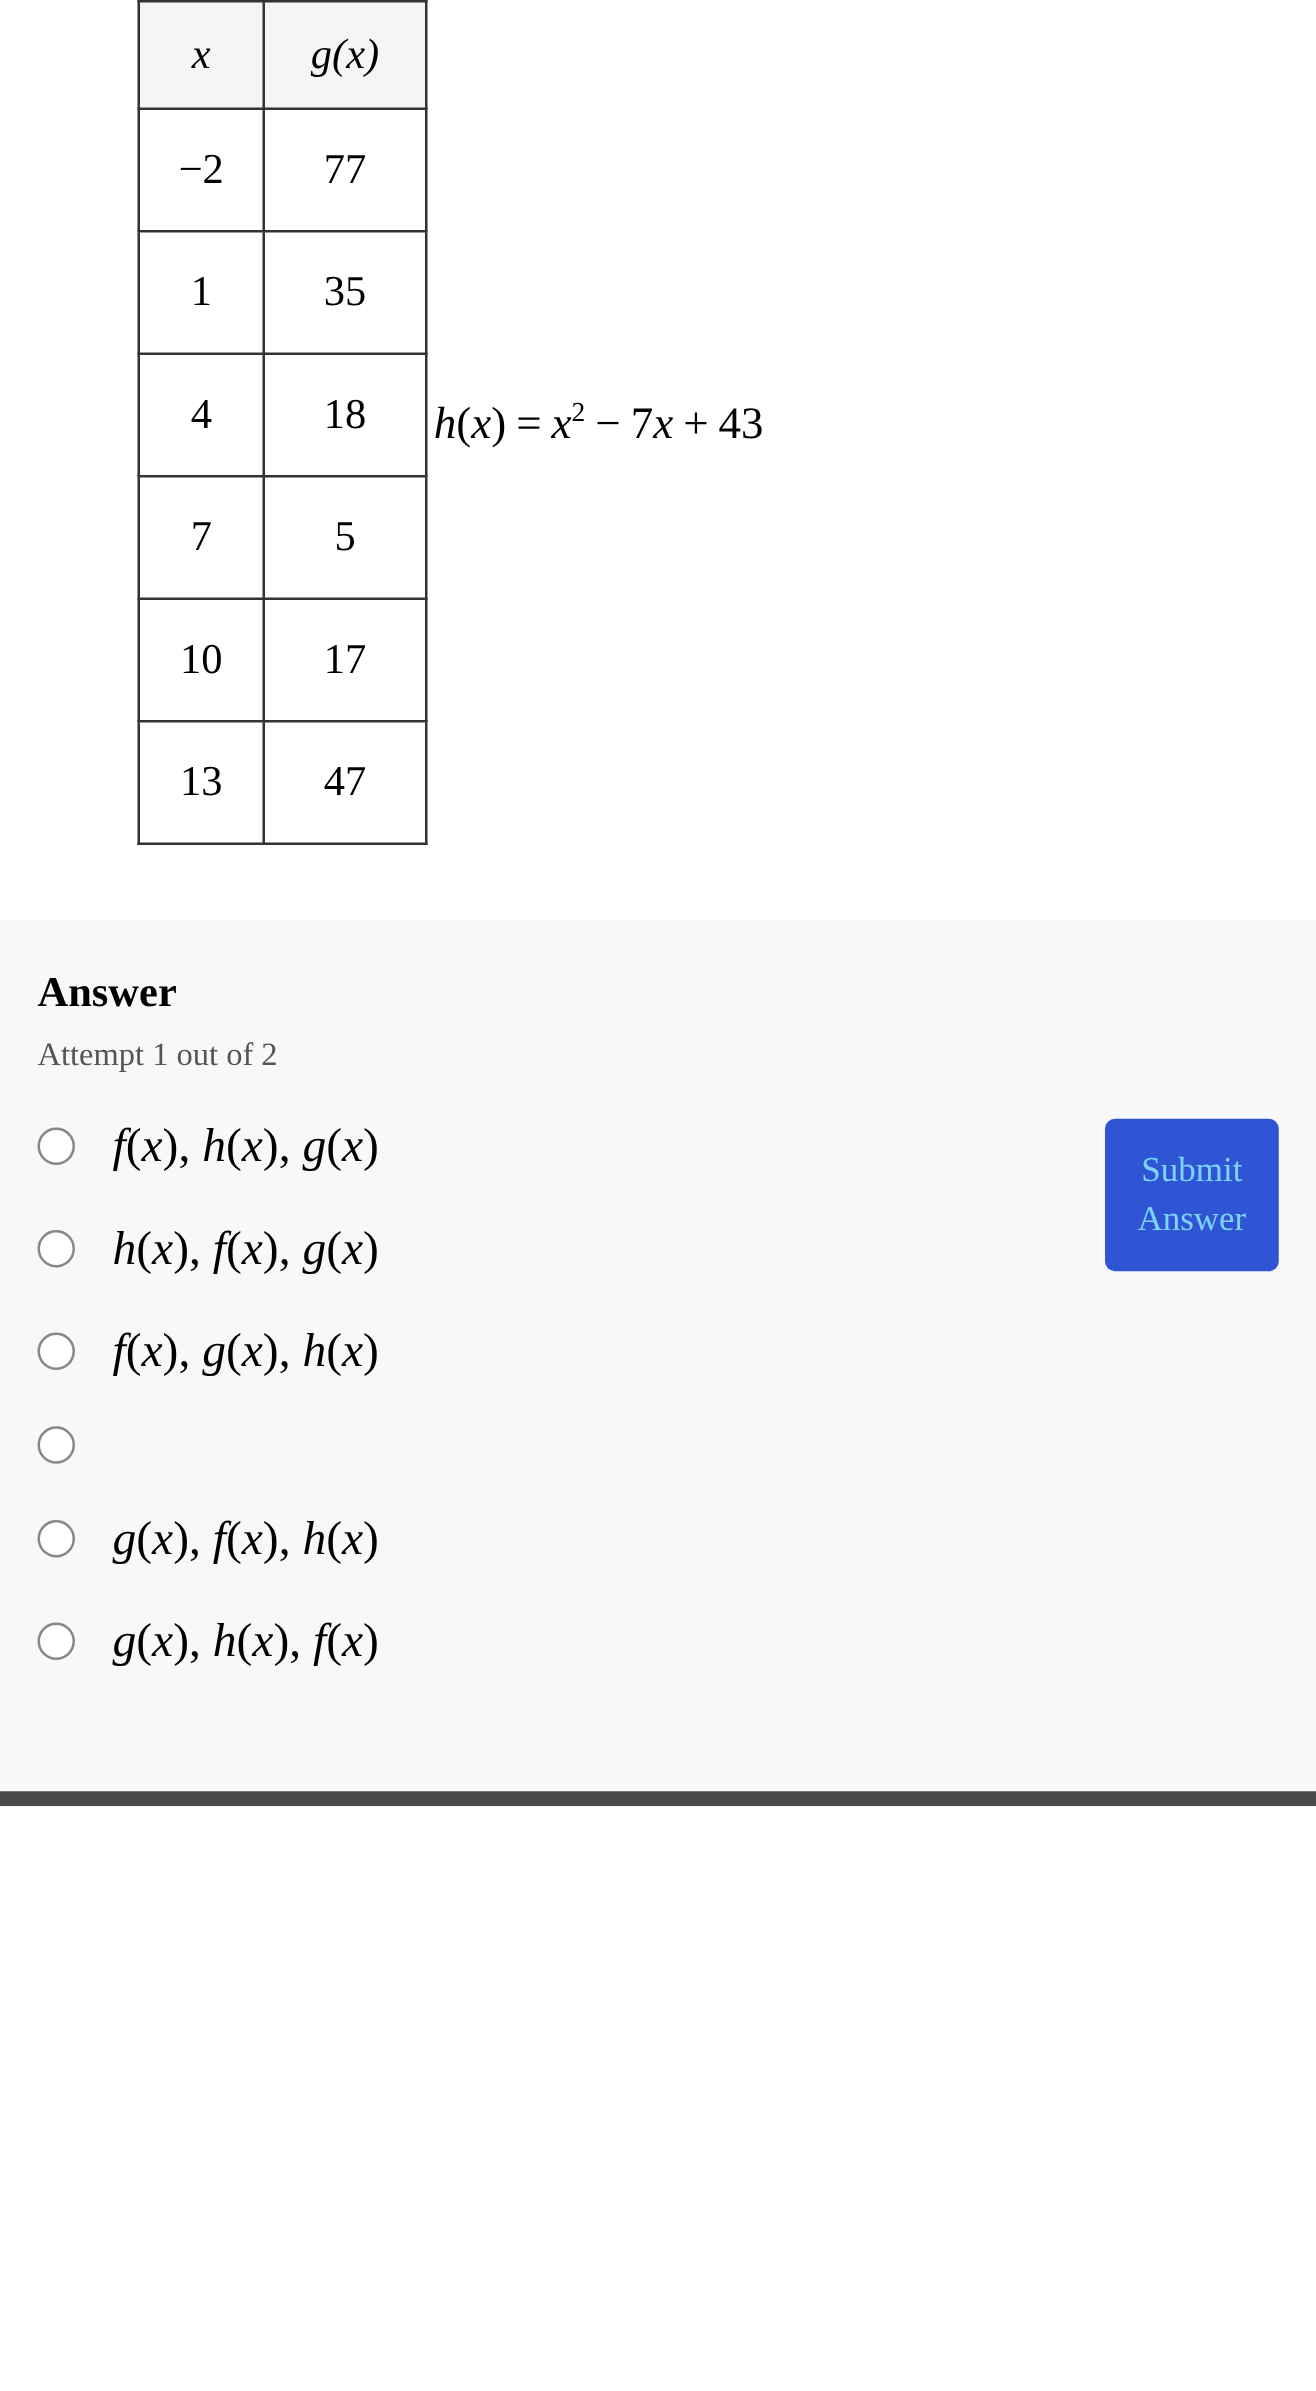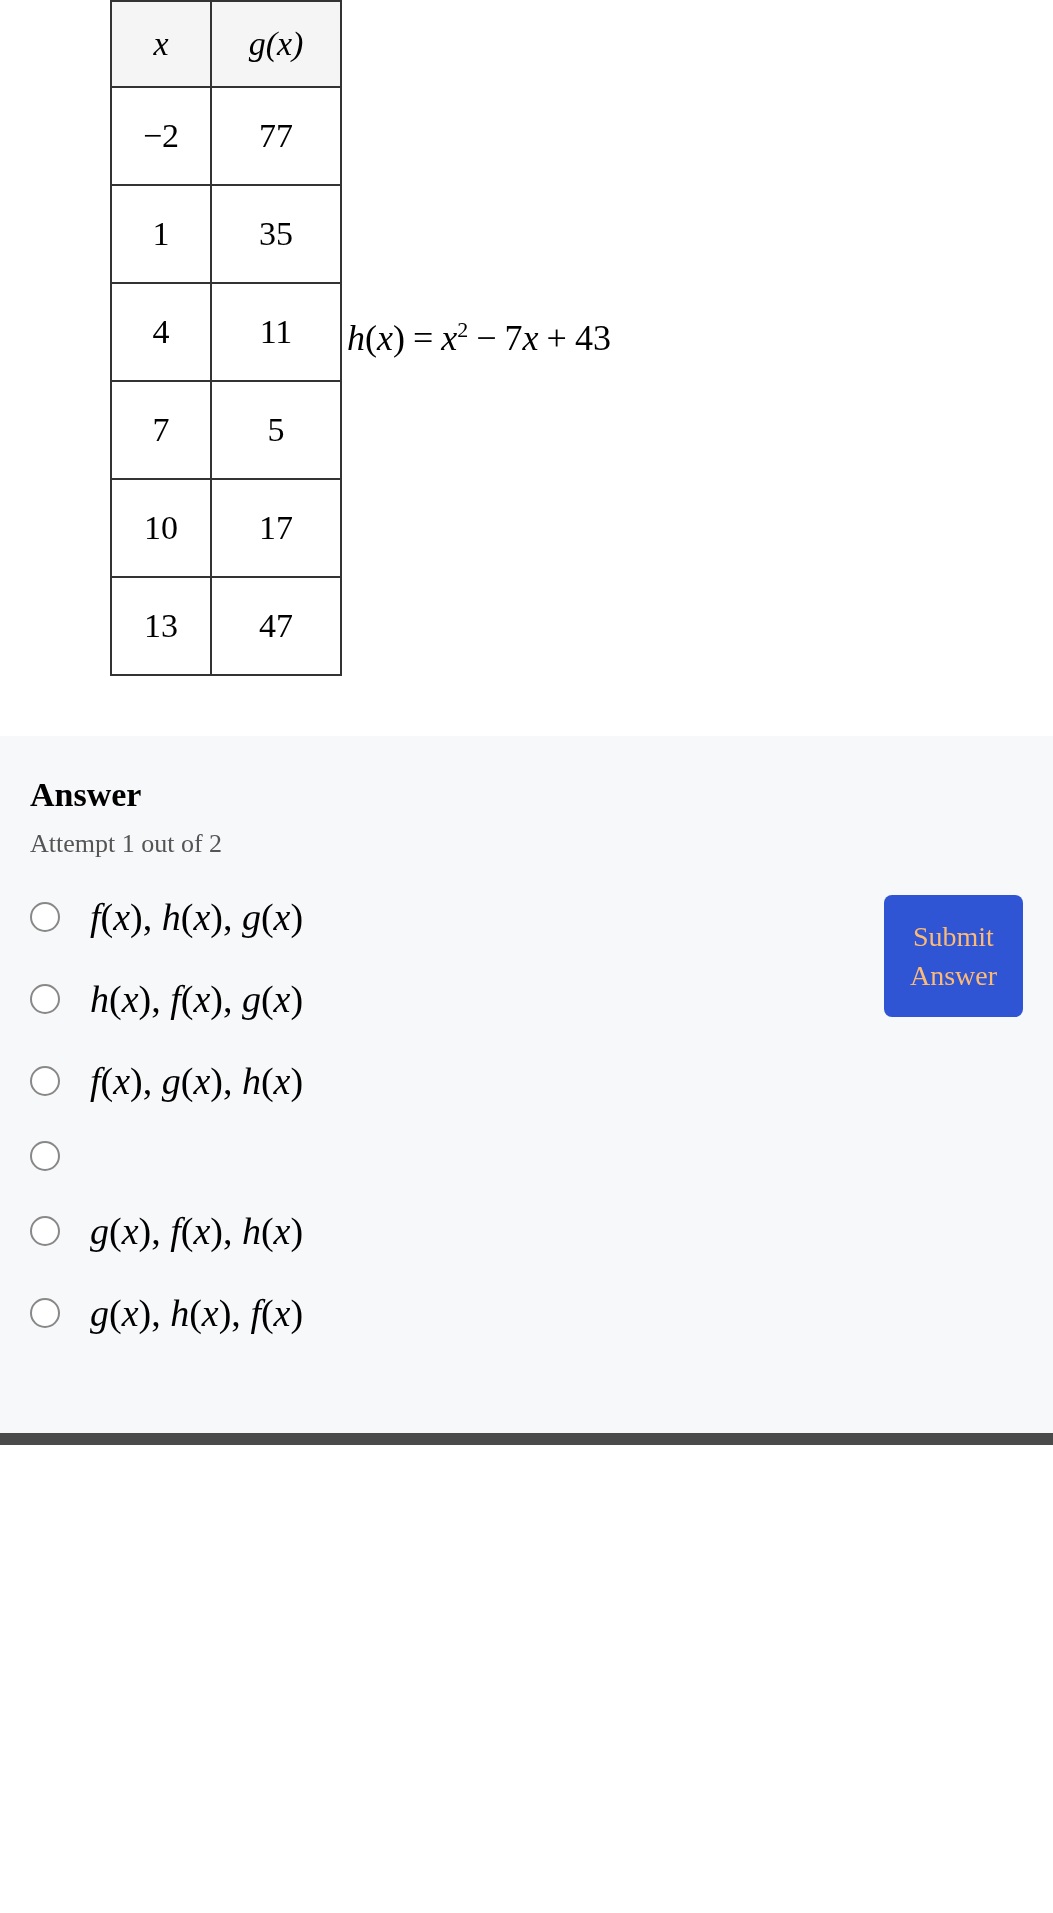--- a/index.html
+++ b/index.html
@@ -107,21 +107,21 @@
       font-size: 38px;
       font-style: italic;
       font-family: 'Times New Roman', serif;
       text-align: center;
     }
     .option-text .paren {
       font-style: normal;
     }
     .submit-button {
       background: #2f55d4;
-      color: #fdba74;
+      color: #7dd3fc;
       border: none;
       border-radius: 8px;
       padding: 22px 26px;
       font-size: 28px;
       font-family: Georgia, serif;
       cursor: pointer;
       text-align: center;
       line-height: 1.4;
       margin-left: auto;
       margin-top: 0;
@@ -147,21 +147,21 @@
         <tr>
             <td>−2</td>
             <td>77</td>
           </tr>
         <tr>
             <td>1</td>
             <td>35</td>
           </tr>
         <tr>
             <td>4</td>
-            <td>11</td>
+            <td>18</td>
           </tr>
         <tr>
             <td>7</td>
             <td>5</td>
           </tr>
         <tr>
             <td>10</td>
             <td>17</td>
           </tr>
         <tr>

